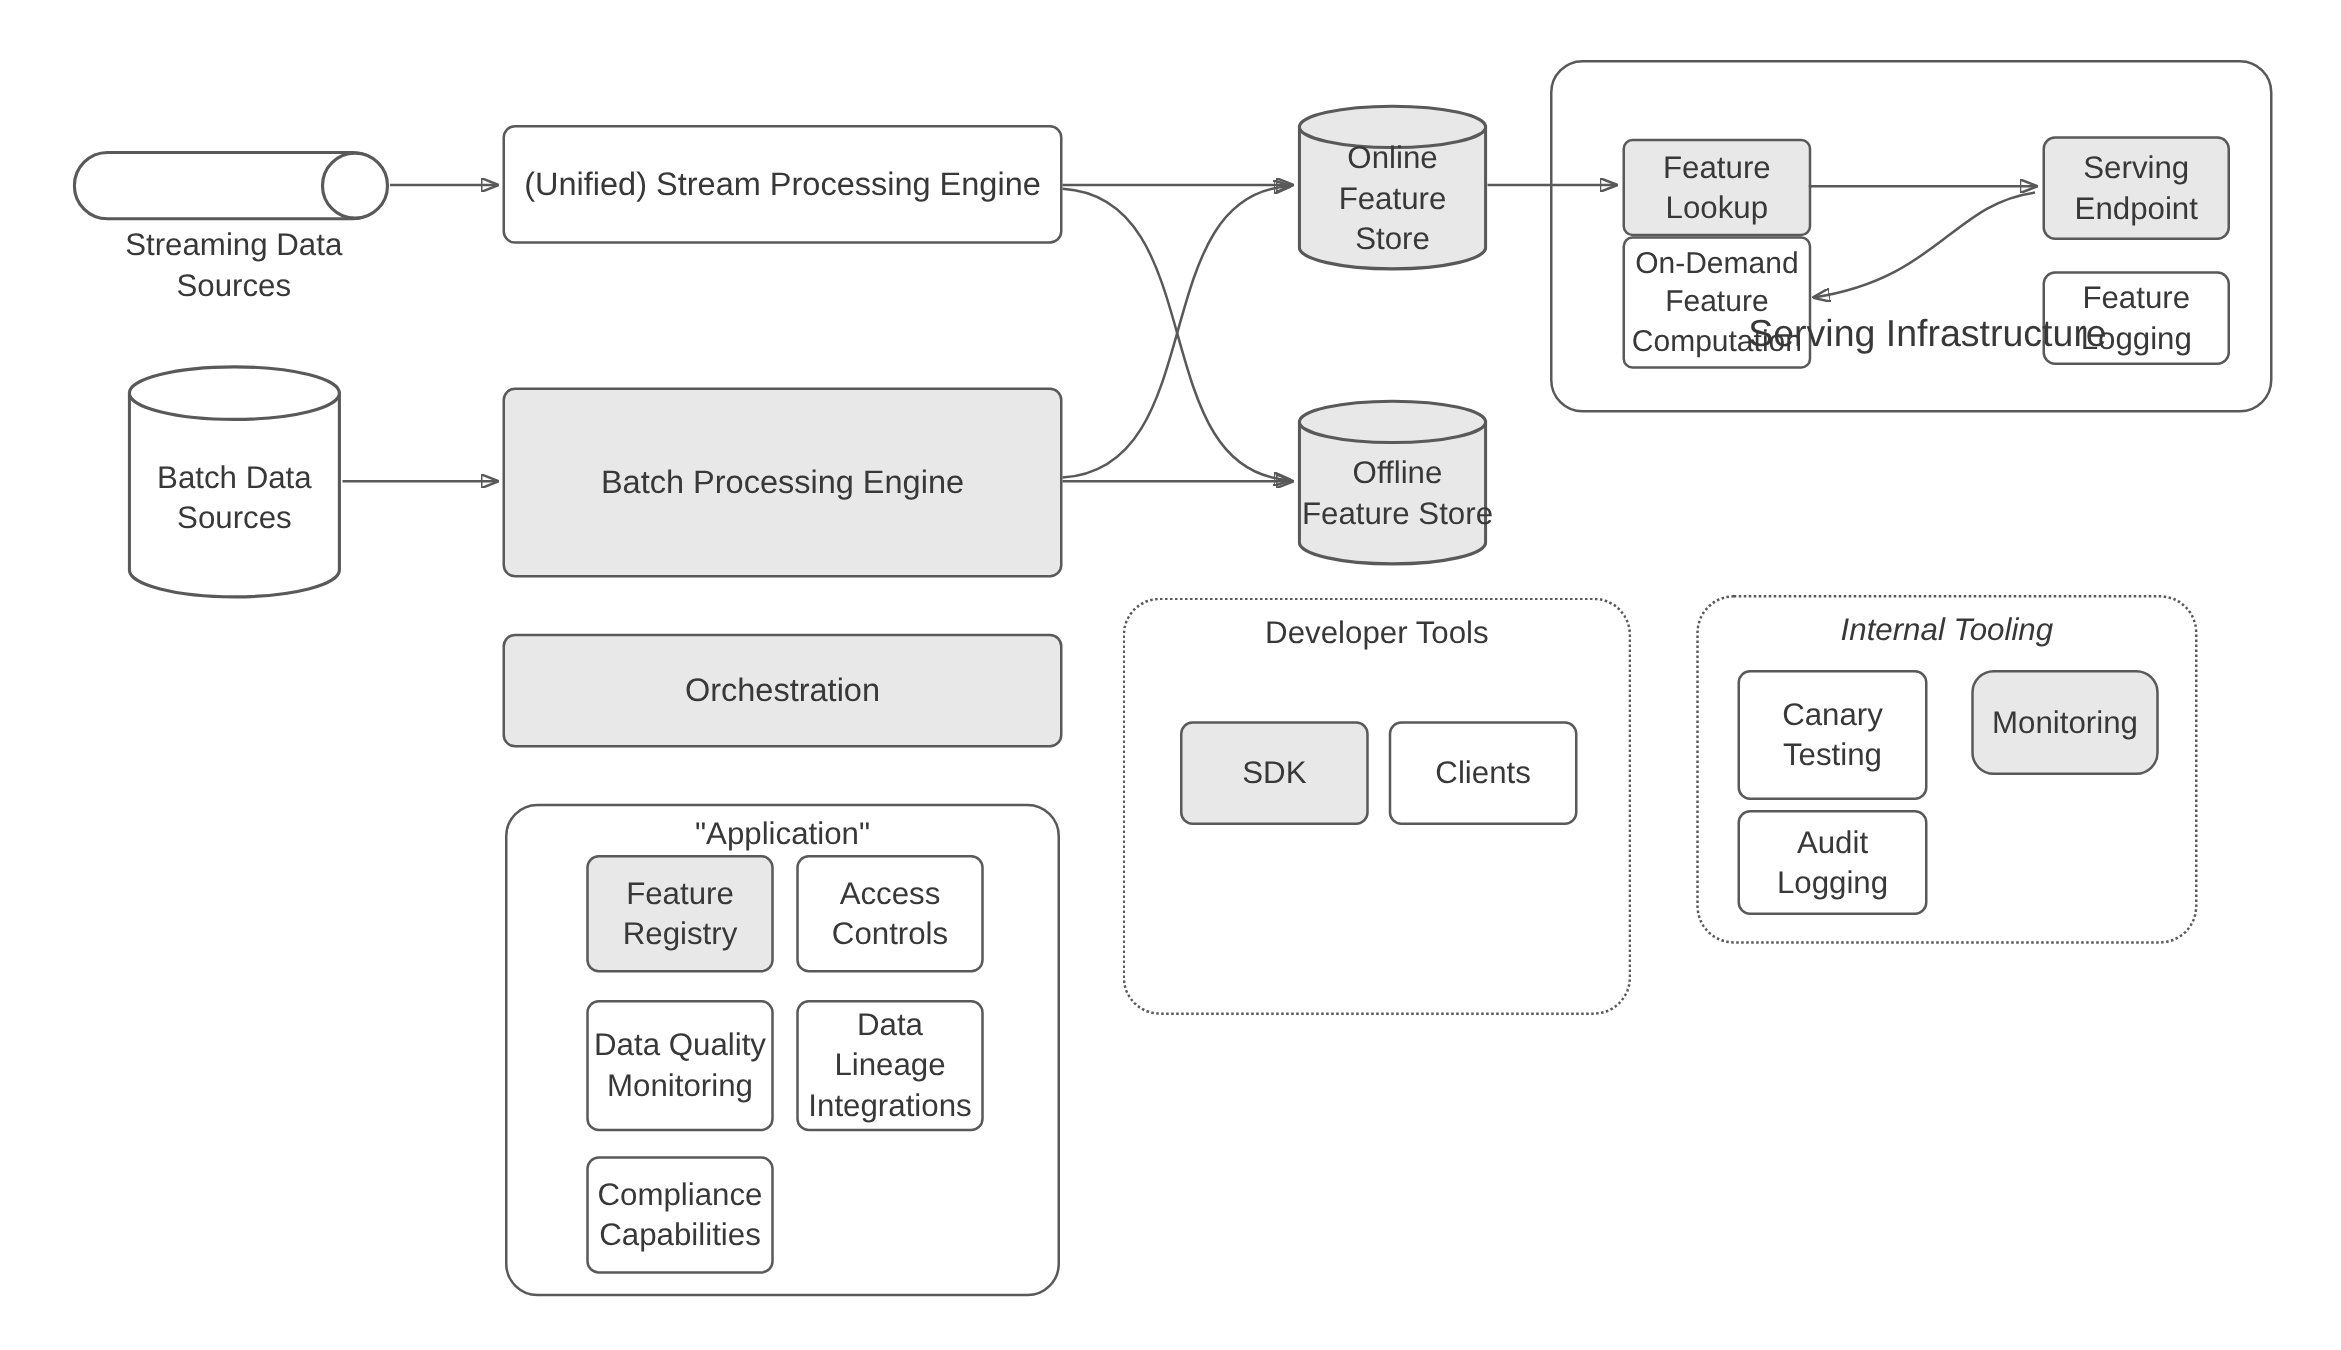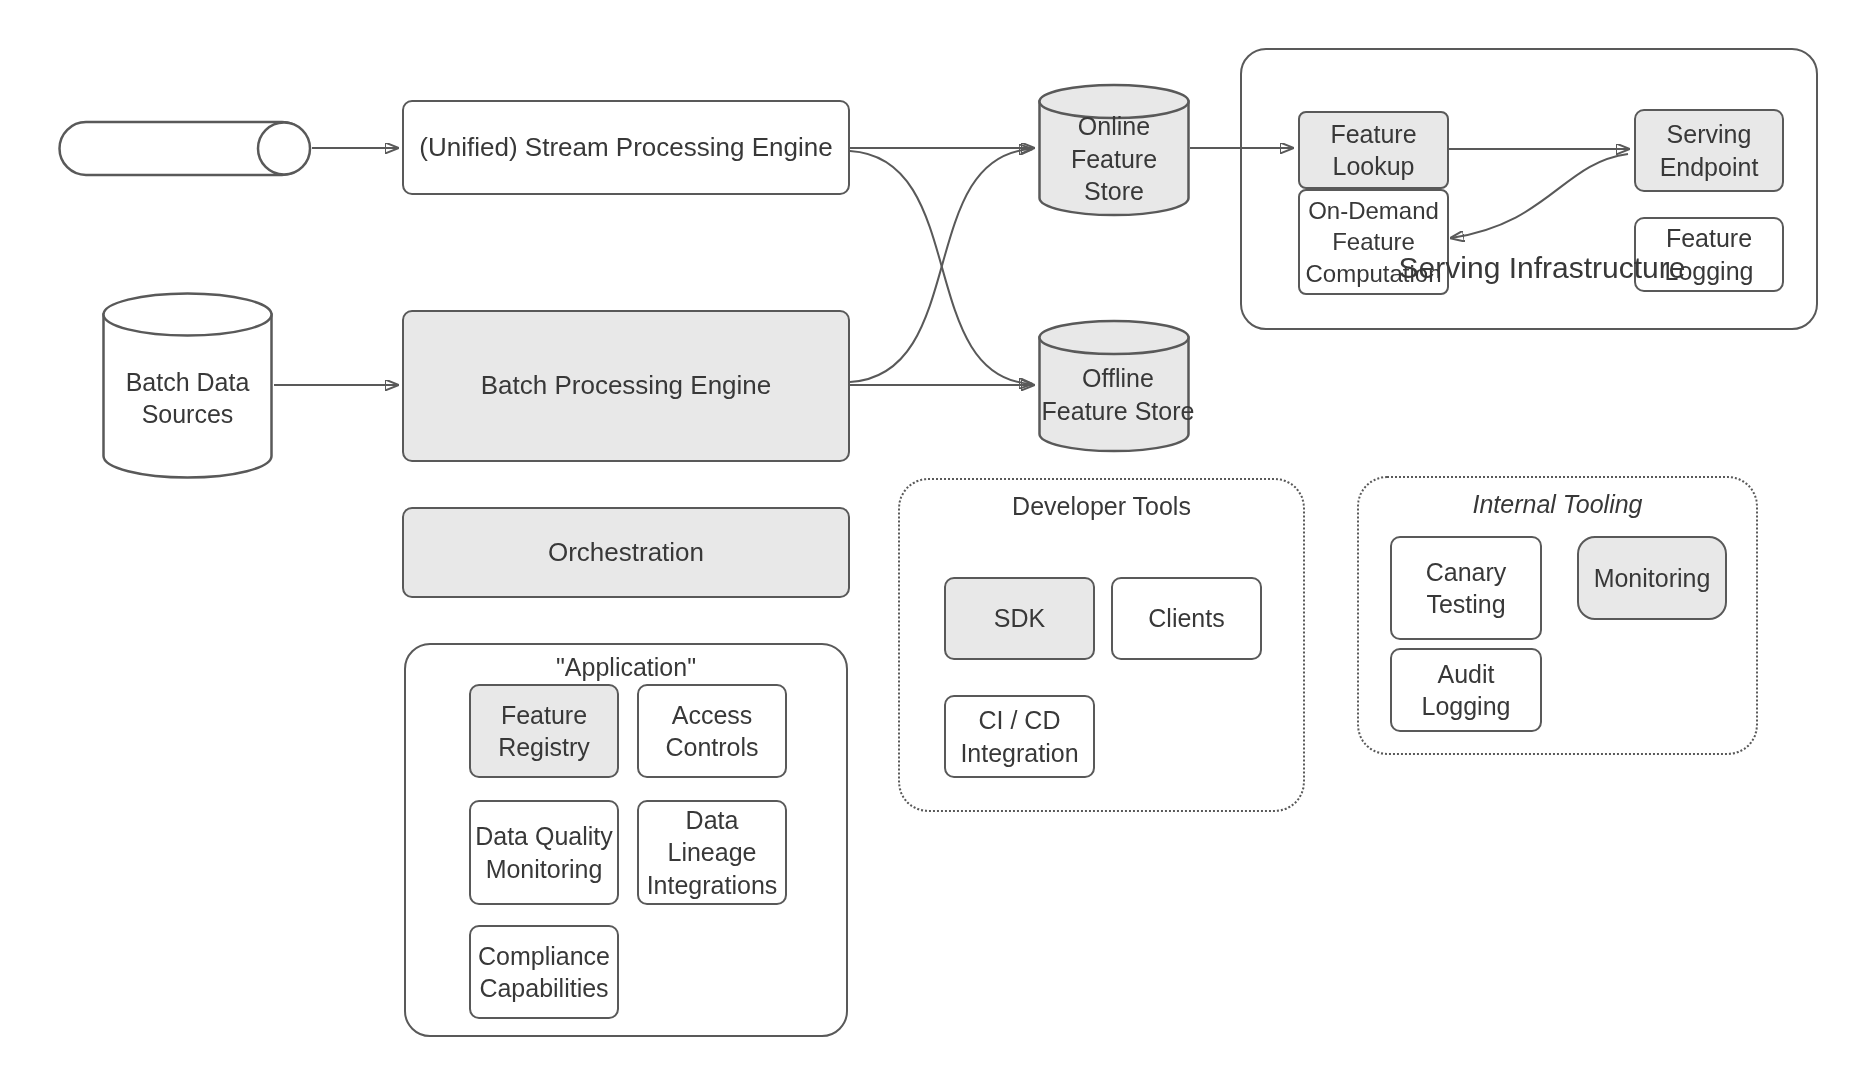--- a/index.html
+++ b/index.html
@@ -87,20 +87,21 @@
 </style>
 </head>
 <body>
 
 <div class="canvas">
 
   <svg class="abs" style="left:58px;top:120px;" width="258" height="58">
     <rect x="1.5" y="2" width="249" height="53" rx="26.5" fill="#ffffff" stroke="#595959" stroke-width="2.5"></rect>
     <circle cx="226" cy="28.5" r="26" fill="#ffffff" stroke="#595959" stroke-width="2.5"></circle>
   </svg>
+  <div class="free-label" style="left:56px;top:180px;width:262px;">Streaming Data Sources</div>
 
   <div class="node big" style="left:402px;top:100px;width:448px;height:95px;">(Unified) Stream Processing Engine</div>
 
   <svg class="abs" style="left:102px;top:292px;" width="171" height="188">
     <path d="M1.5,22.5 L1.5,164 A84,21.5 0 0 0 169.5,164 L169.5,22.5 Z" fill="#ffffff" stroke="#595959" stroke-width="2.5"></path>
     <ellipse cx="85.5" cy="22.5" rx="84" ry="21" fill="#ffffff" stroke="#595959" stroke-width="2.5"></ellipse>
   </svg>
   <div class="shape-label" style="left:102px;top:292px;width:171px;height:186px;padding-top:26px;">Batch Data Sources</div>
 
   <div class="node big gray" style="left:402px;top:310px;width:448px;height:152px;">Batch Processing Engine</div>
@@ -133,21 +134,20 @@
     <div class="node" style="left:56px;top:139px;width:151px;height:106px;border-radius:8px;font-size:24px;padding:0;">On-Demand Feature Computation</div>
     <div class="node gray" style="left:392px;top:59px;width:150px;height:83px;">Serving Endpoint</div>
     <div class="node" style="left:392px;top:167px;width:150px;height:75px;">Feature Logging</div>
     <div class="serving-title" style="left:155px;top:200px;width:290px;">Serving Infrastructure</div>
   </div>
 
   <div class="container-dotted" style="left:898px;top:478px;width:407px;height:334px;">
     <div class="ctitle" style="top:12px;">Developer Tools</div>
     <div class="node gray" style="left:44px;top:97px;width:151px;height:83px;">SDK</div>
     <div class="node" style="left:211px;top:97px;width:151px;height:83px;">Clients</div>
-    <div class="node" style="left:44px;top:215px;width:151px;height:83px;">CI / CD Integration</div>
   </div>
 
   <div class="container-dotted" style="left:1357px;top:476px;width:401px;height:279px;">
     <div class="ctitle" style="top:12px;font-style:italic;">Internal Tooling</div>
     <div class="node" style="left:31px;top:58px;width:152px;height:104px;">Canary Testing</div>
     <div class="node gray" style="left:218px;top:58px;width:150px;height:84px;border-radius:18px;">Monitoring</div>
     <div class="node" style="left:31px;top:170px;width:152px;height:84px;">Audit Logging</div>
   </div>
 
   <svg id="connectors" width="1873" height="1080">

